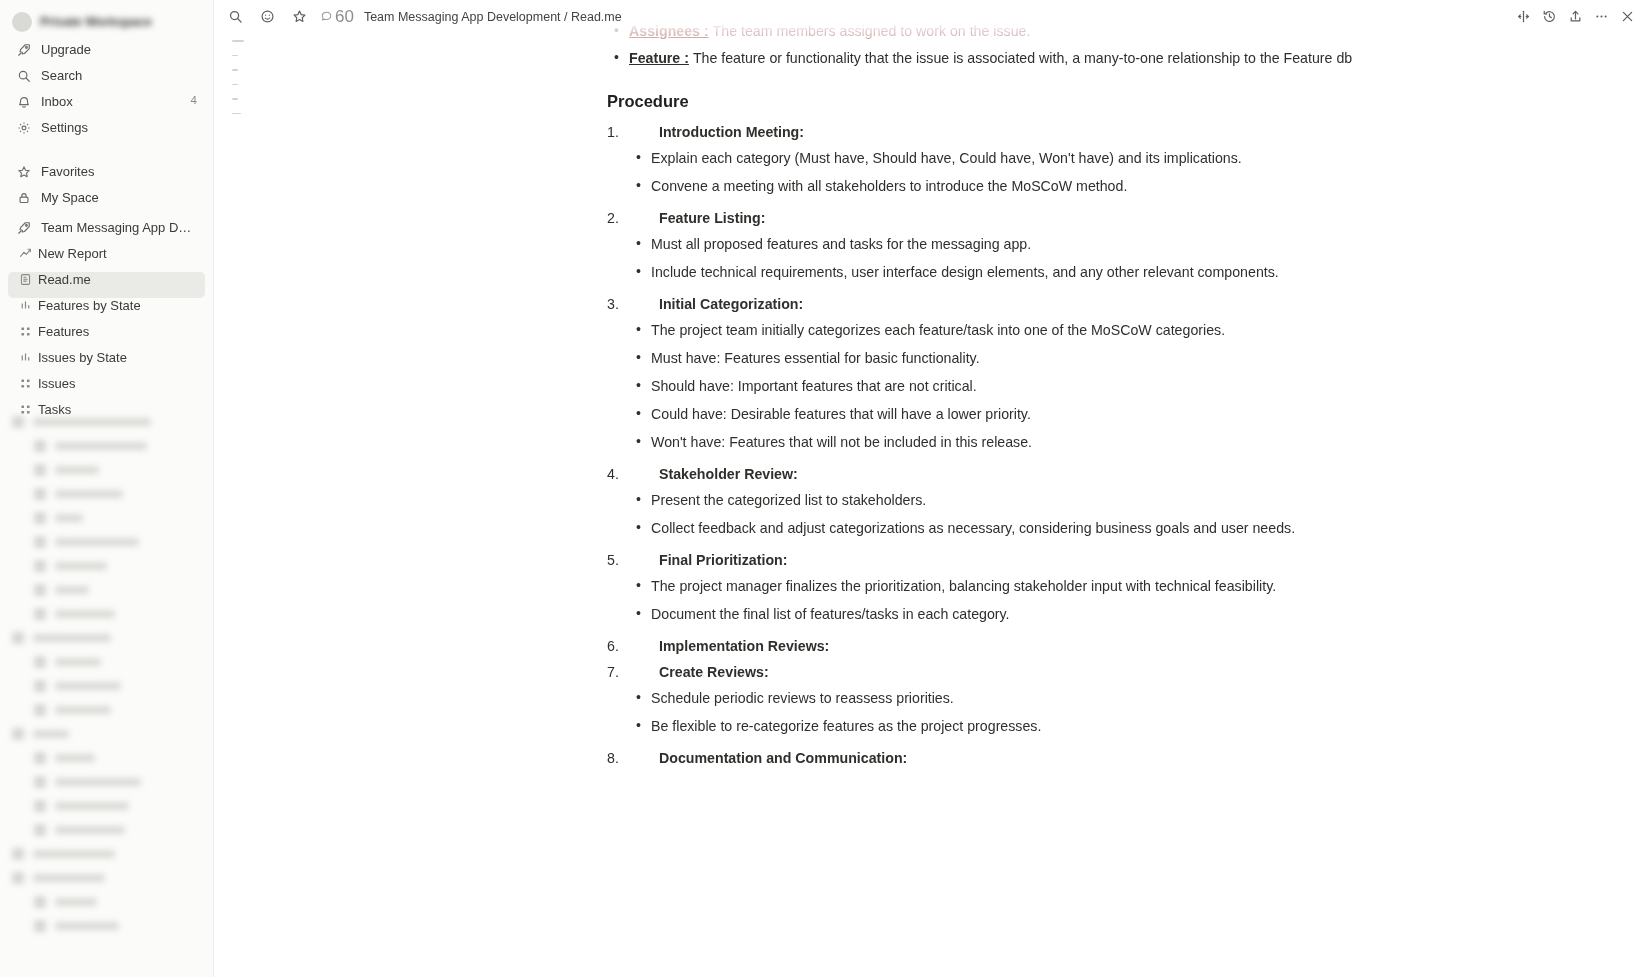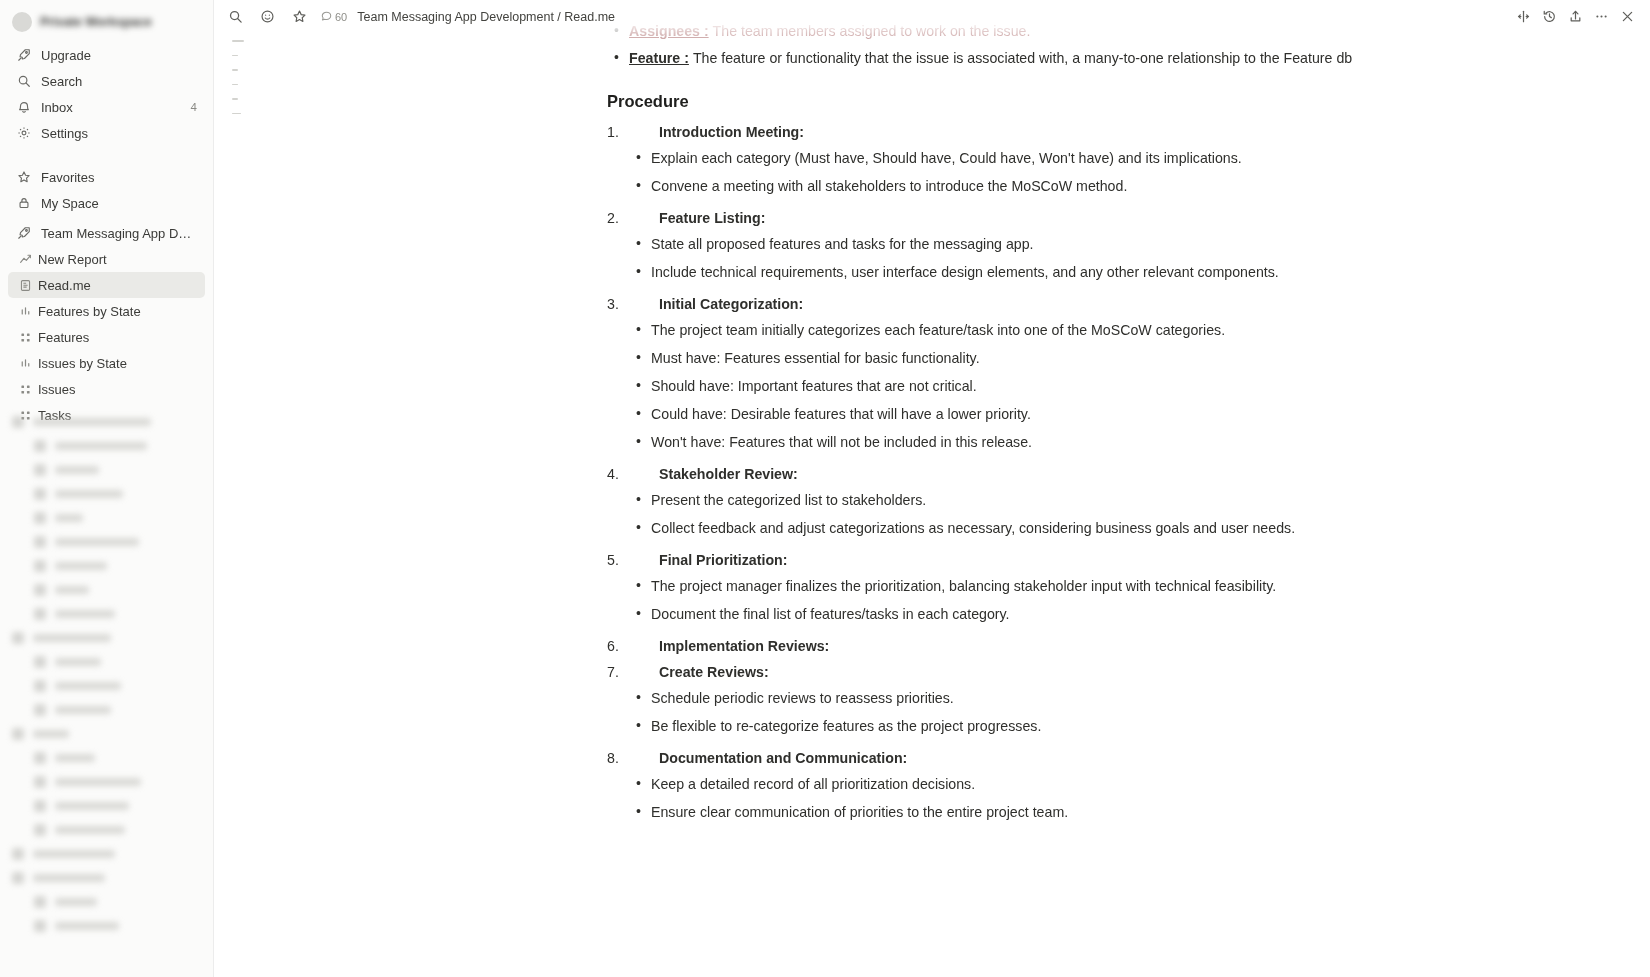--- a/index.html
+++ b/index.html
@@ -29,21 +29,21 @@
     width: 20px; height: 20px; border-radius: 50%;
     background: #d9d9d6; flex-shrink: 0;
   }
   .ws-name {
     font-size: 12.5px; color: #3b3b38; font-weight: 600;
     filter: blur(3px);
     white-space: nowrap; overflow: hidden;
   }
   .nav-group { padding: 2px 8px; }
   .nav-item {
-    display: flex; align-items: center; gap: 10px;
+    display: flex; gap: 10px;
     height: 26px; padding: 0 8px; border-radius: 5px;
     font-size: 13px; color: #3b3b38; cursor: pointer;
     position: relative;
   }
   .nav-item.selected { background: #eaeae7; }
   .nav-icon {
     width: 15px; height: 15px; flex-shrink: 0;
     display: flex; align-items: center; justify-content: center;
     color: #6a6a66;
   }
@@ -91,21 +91,21 @@
     gap: 10px;
     border-bottom: 1px solid #fff;
   }
   .tb-icon {
     width: 22px; height: 22px; border-radius: 4px;
     display: flex; align-items: center; justify-content: center;
     color: #5f5f5b; cursor: pointer;
   }
   .tb-num {
     display: flex; align-items: center; gap: 2px;
-    font-size: 11px; color: #8e8e89;
+    font-size: 17px; color: #8e8e89;
     cursor: pointer;
   }
   .breadcrumb {
     font-size: 12.5px; color: #43433f; white-space: nowrap;
     cursor: pointer;
   }
   .tb-right { margin-left: auto; display: flex; align-items: center; gap: 4px; }
 
   
   .gutter {
@@ -527,21 +527,21 @@
         <span class="step-head">Introduction Meeting:</span>
         <ul class="sub">
           <li>Explain each category (Must have, Should have, Could have, Won't have) and its implications.</li>
           <li>Convene a meeting with all stakeholders to introduce the MoSCoW method.</li>
         </ul>
       </li>
 
       <li>
         <span class="step-head">Feature Listing:</span>
         <ul class="sub">
-          <li>State all proposed features and tasks for the messaging app.</li>
+          <li>Must all proposed features and tasks for the messaging app.</li>
           <li>Include technical requirements, user interface design elements, and any other relevant components.</li>
         </ul>
       </li>
 
       <li>
         <span class="step-head">Initial Categorization:</span>
         <ul class="sub">
           <li>The project team initially categorizes each feature/task into one of the MoSCoW categories.</li>
           <li>Must have: Features essential for basic functionality.</li>
           <li>Should have: Important features that are not critical.</li>
@@ -573,21 +573,17 @@
       <li>
         <span class="step-head">Create Reviews:</span>
         <ul class="sub">
           <li>Schedule periodic reviews to reassess priorities.</li>
           <li>Be flexible to re-categorize features as the project progresses.</li>
         </ul>
       </li>
 
       <li>
         <span class="step-head">Documentation and Communication:</span>
-        <ul class="sub">
-          <li>Keep a detailed record of all prioritization decisions.</li>
-          <li>Ensure clear communication of priorities to the entire project team.</li>
-        </ul>
       </li>
 
     </ol>
   </article>
 </main>
 
 </body></html>

